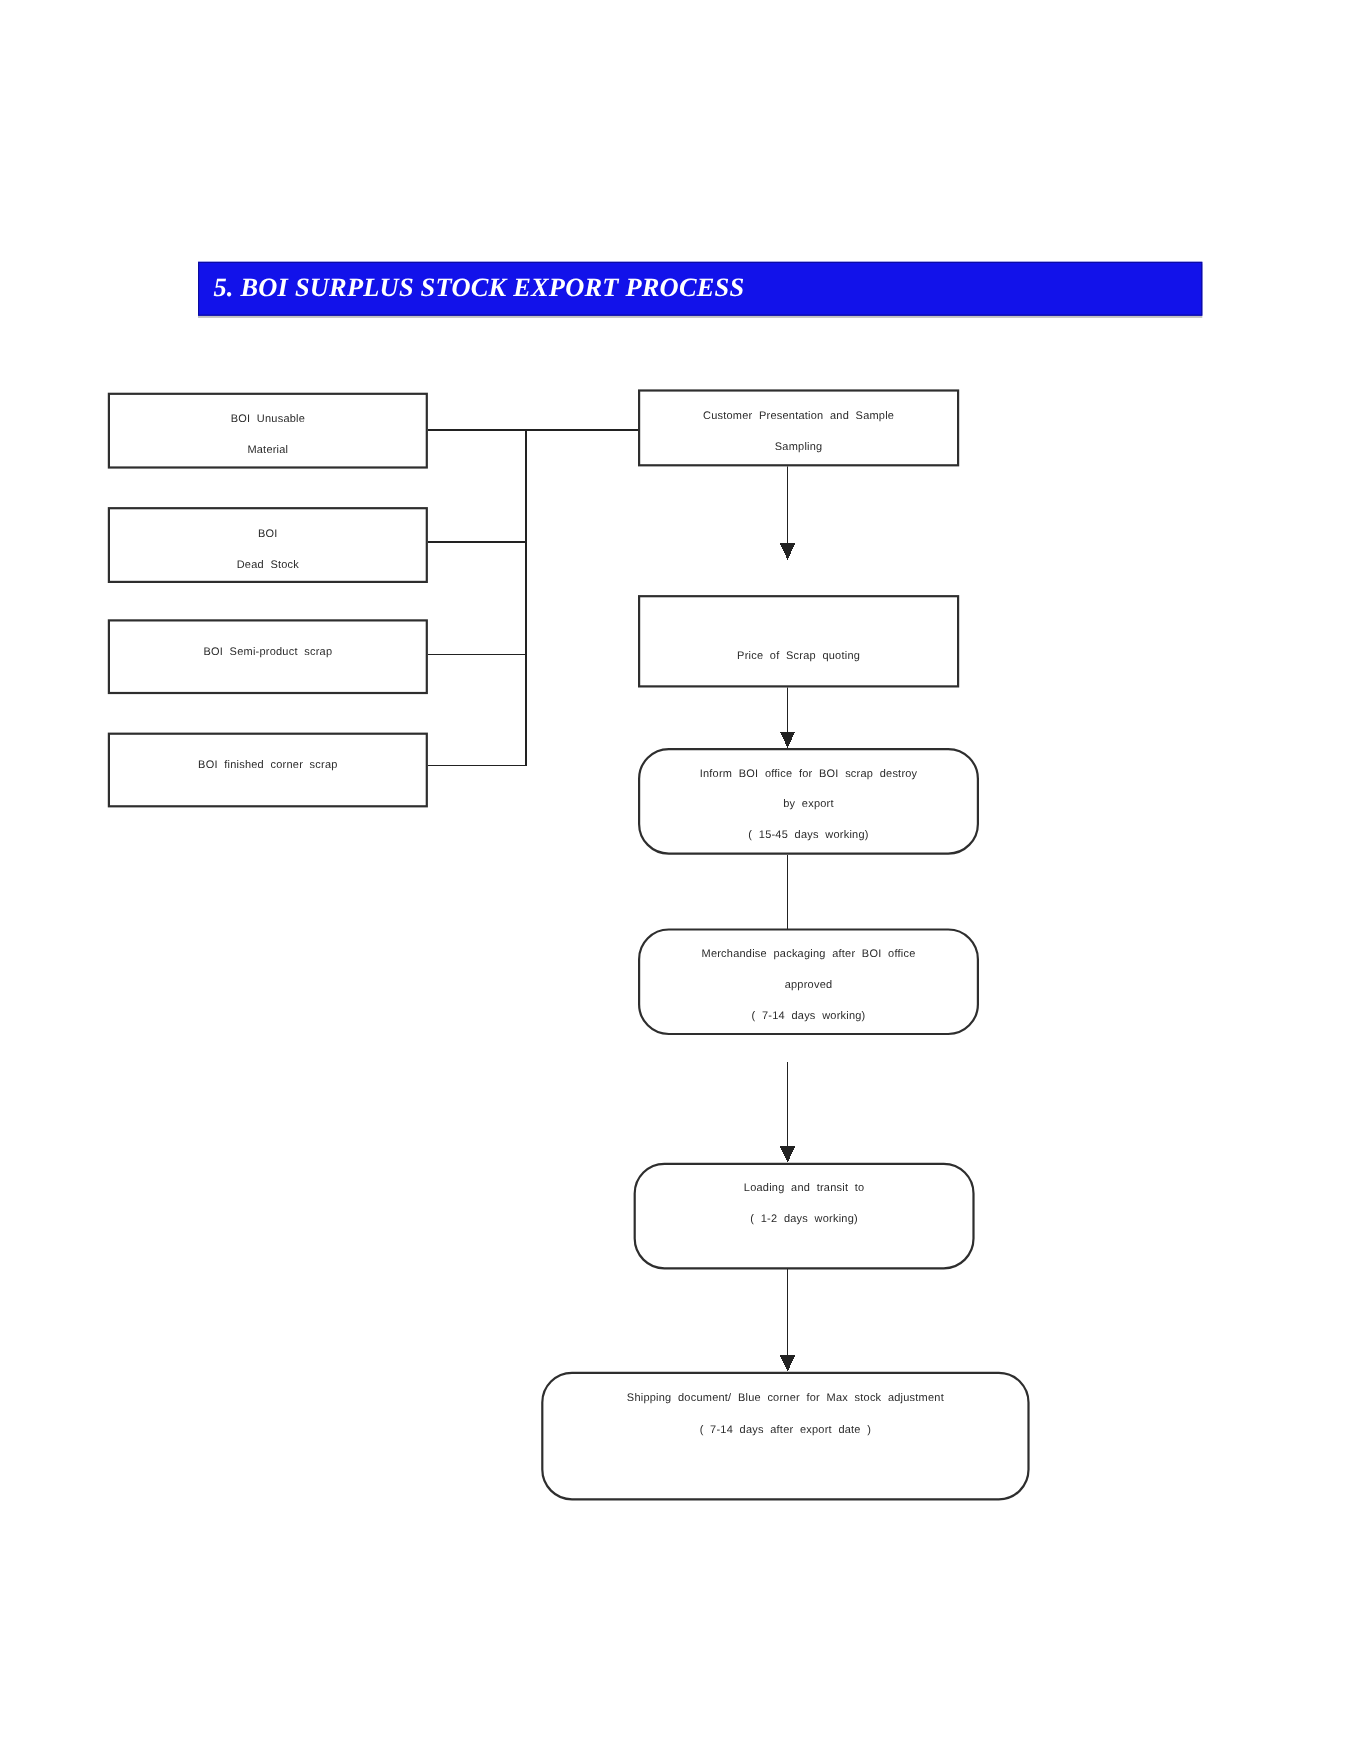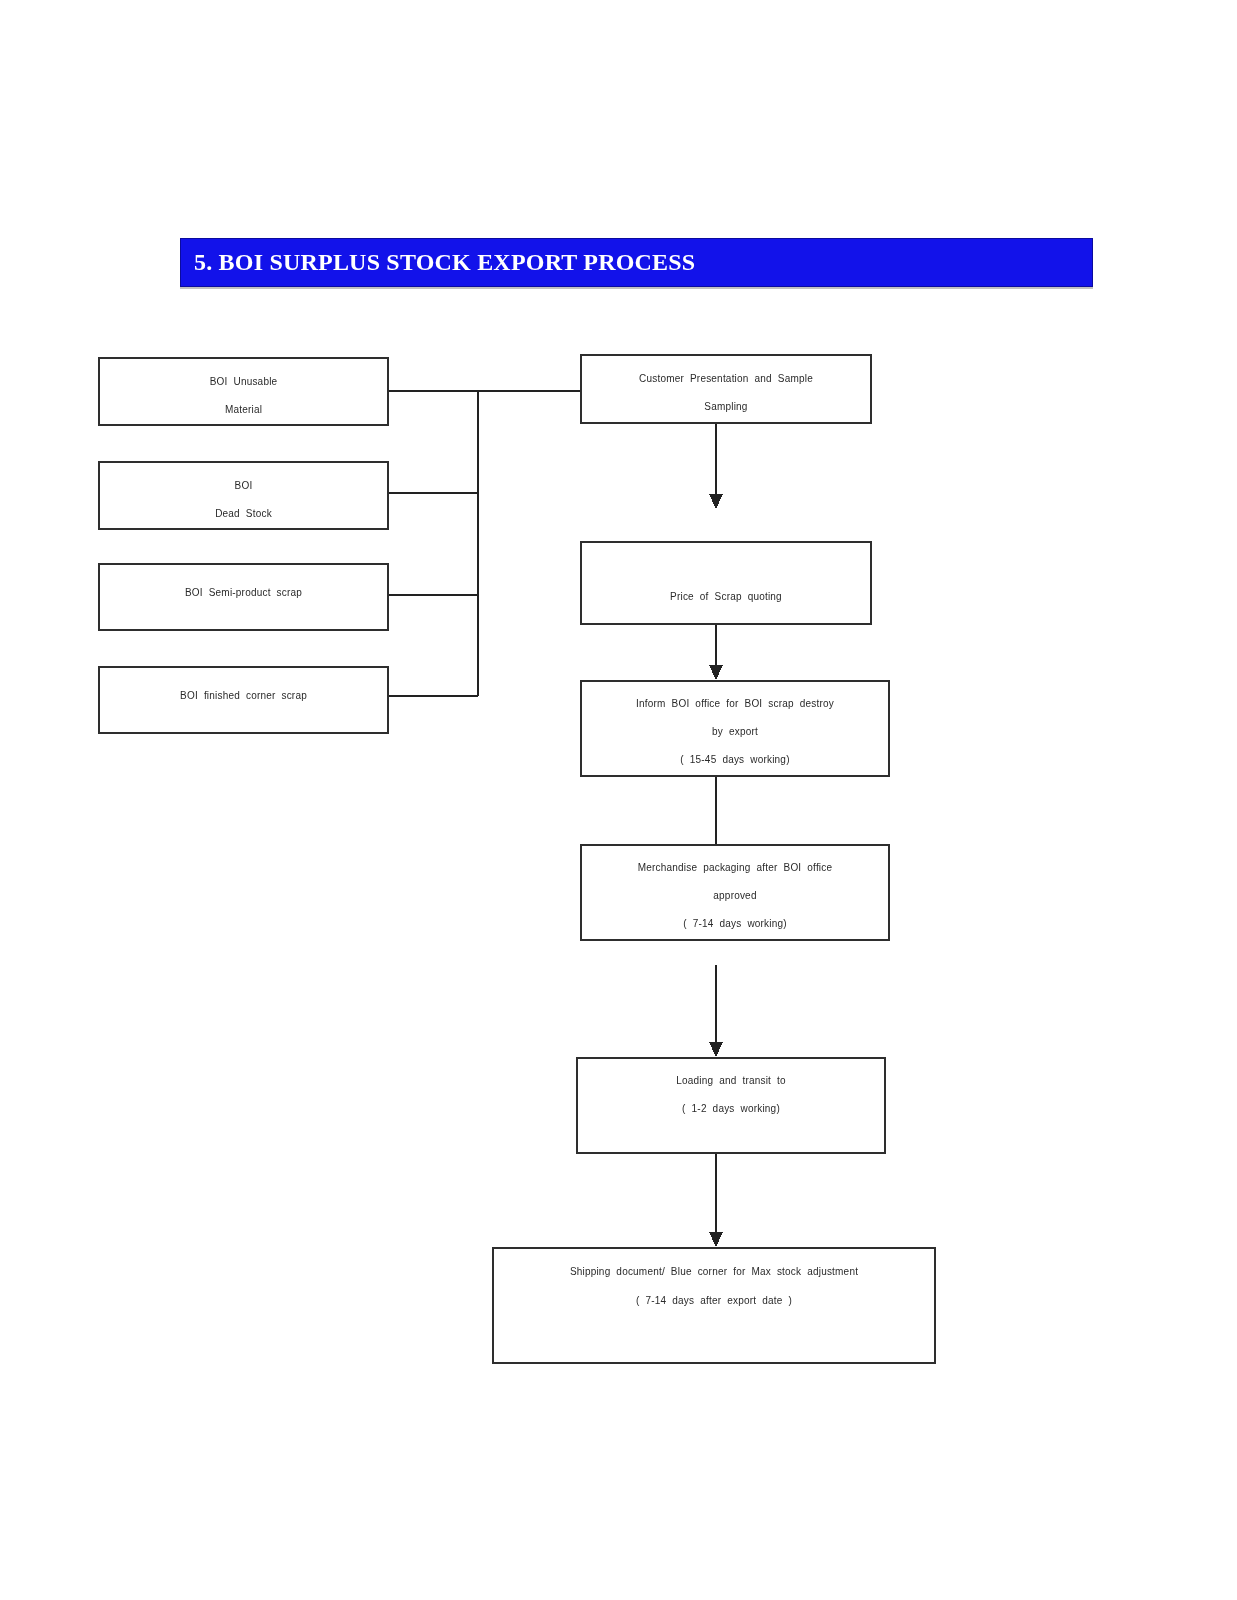--- a/index.html
+++ b/index.html
@@ -25,37 +25,37 @@
   .title-bar{
     position:absolute;left:180px;top:238px;width:913px;height:49px;z-index:2;
     background:var(--title-bg);
     border:1px solid var(--title-border);
     box-shadow:0 2px 0 rgba(120,120,120,.45);
     display:flex;align-items:center;
   }
   .title-bar .title-text{
     font-family:"Liberation Serif", serif;
     font-weight:bold;font-size:24px;color:var(--title-text);
-    padding-left:13px;letter-spacing:.2px;white-space:nowrap;
+    padding-left:13px;letter-spacing:.2px;white-space:nowrap;font-style:italic;
   }
 
   .box{
     position:absolute;z-index:2;
     background:#ffffff;
     border:2px solid var(--box-border);
     text-align:center;
     color:var(--box-text);
     font-size:10px;
     word-spacing:3px;
     letter-spacing:.2px;
   }
   .box .ln{line-height:28px;}
   .pad9{padding-top:9px;}
   .pad13{padding-top:14px;}
-  .pad8{padding-top:8px;}
+  .pad8{padding-top:8px;border-radius:28px;}
   .pad40{padding-top:40px;margin-top:32px;}
   .box.wide .ln{line-height:29px;}
 </style>
 </head>
 <body>
 
 <div class="canvas">
 
   <svg class="connectors" viewBox="0 0 1237 1600" shape-rendering="crispEdges">
 

